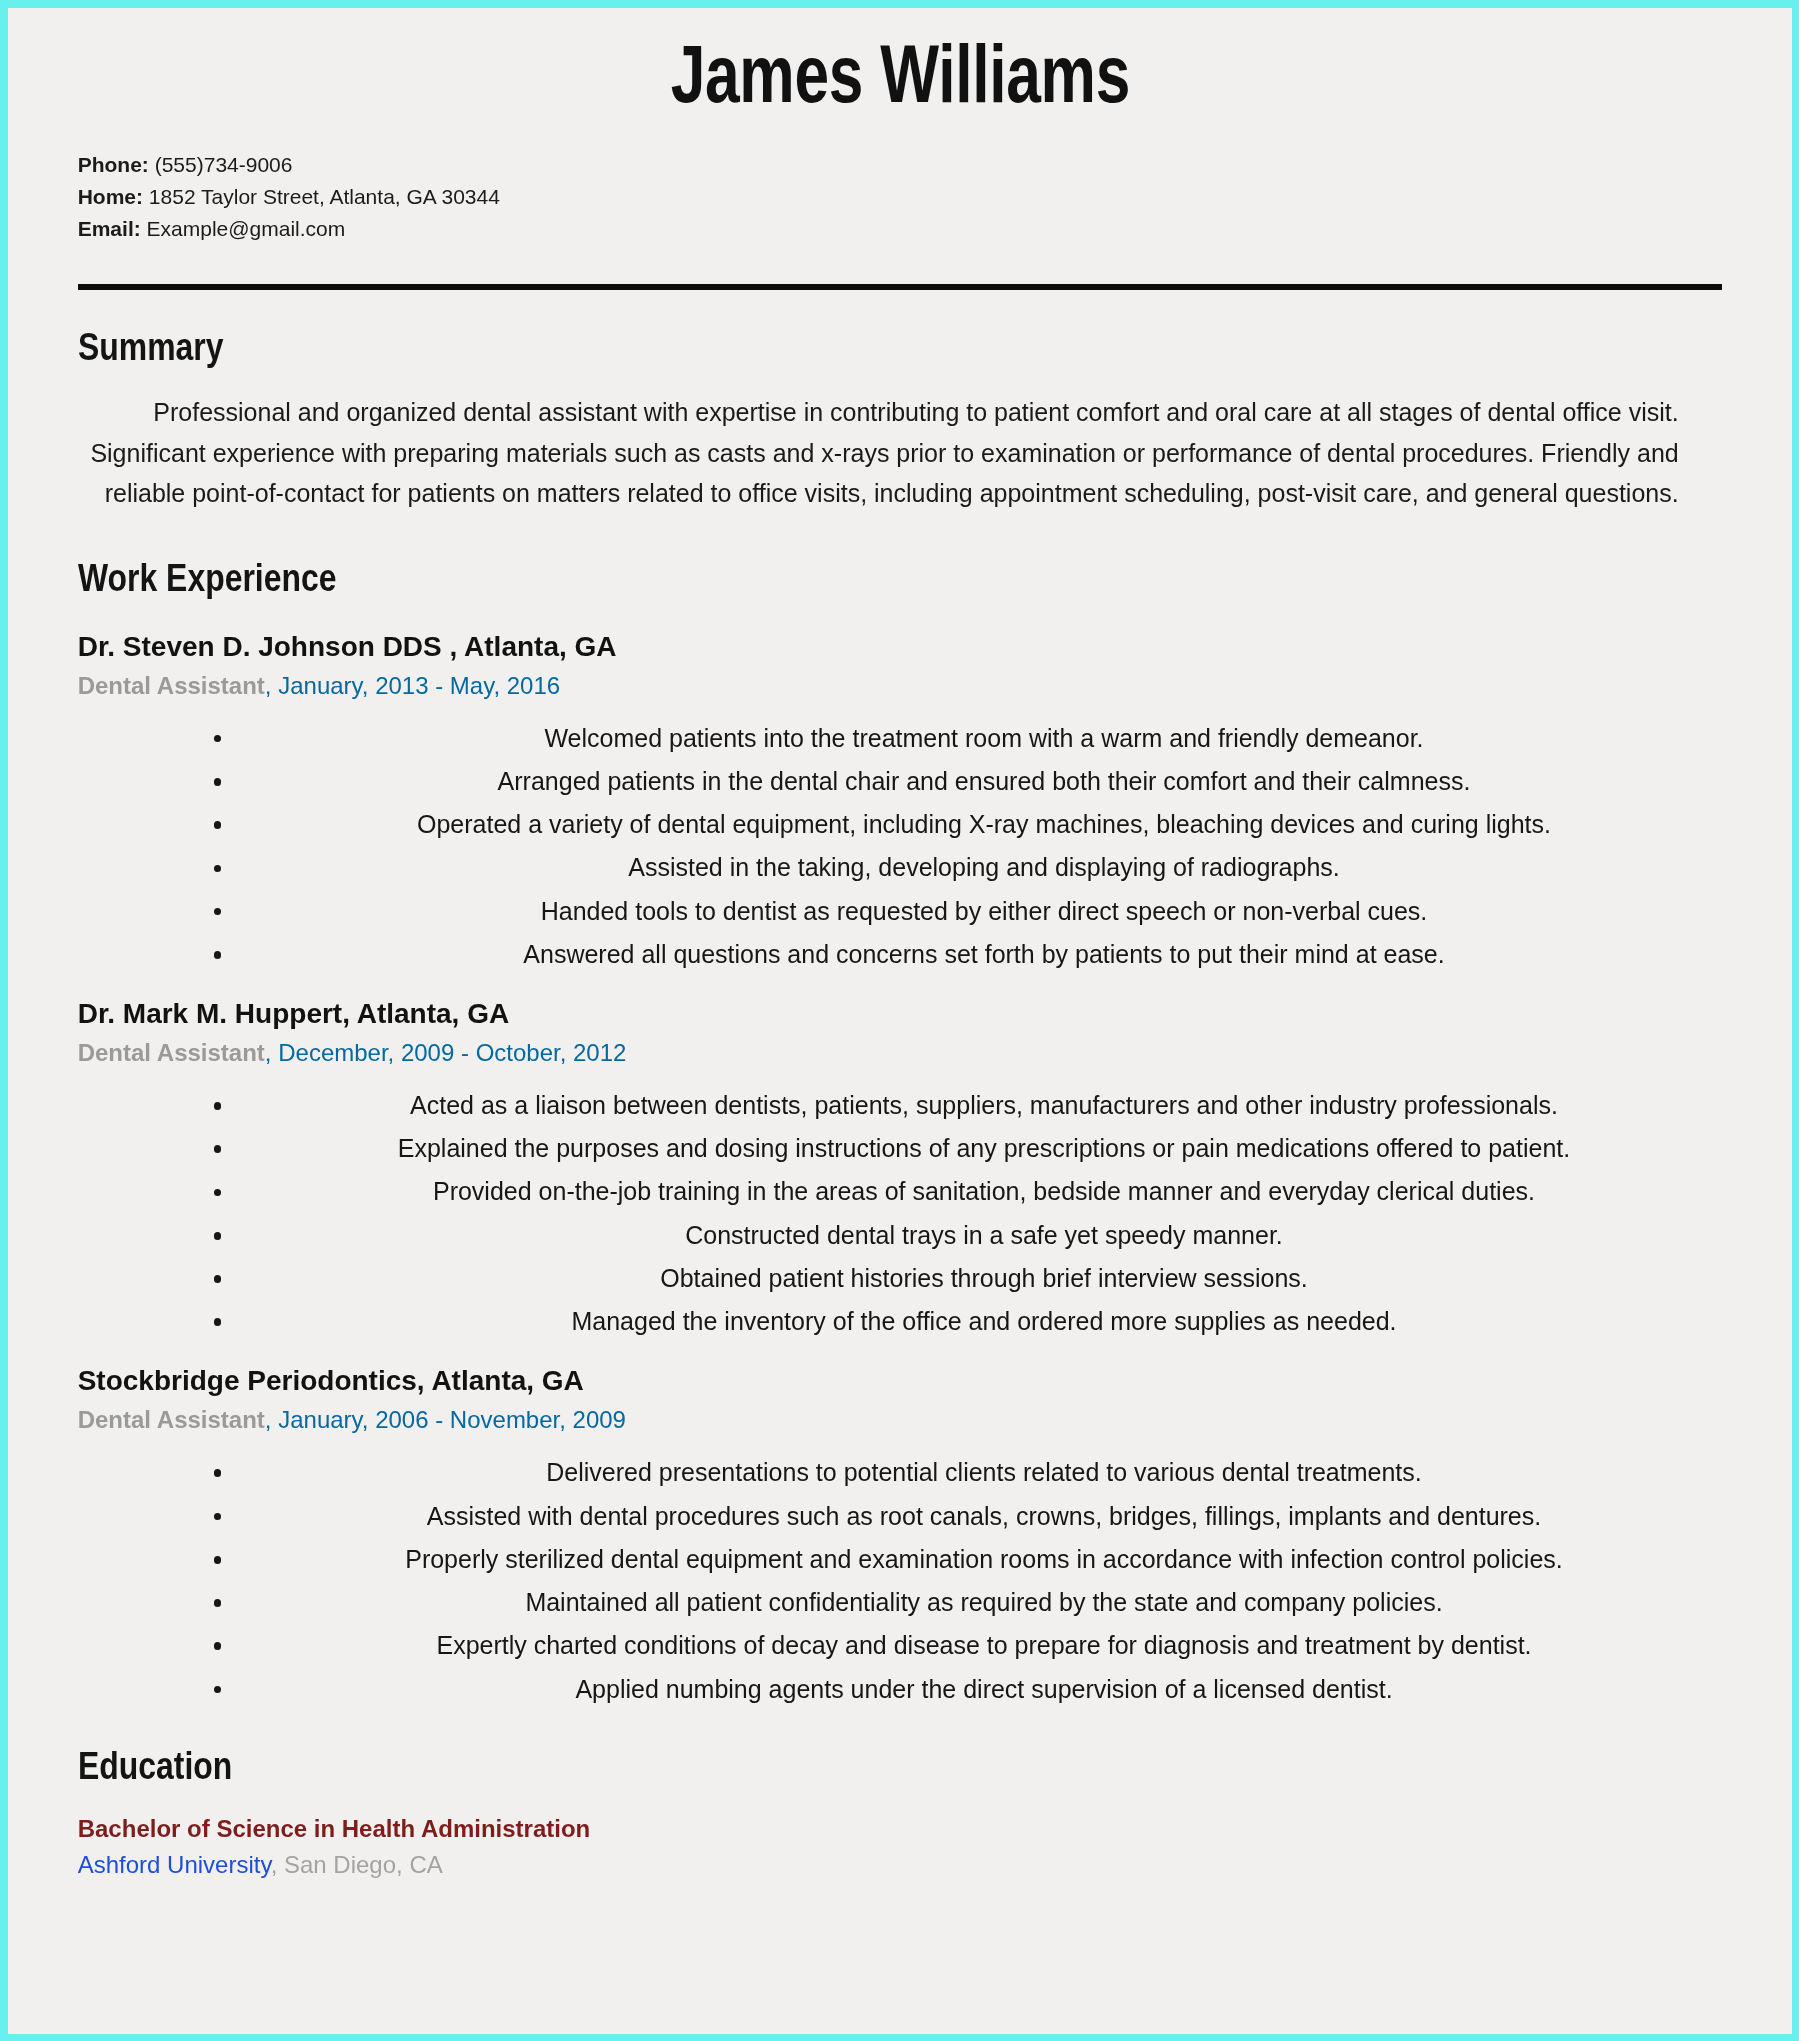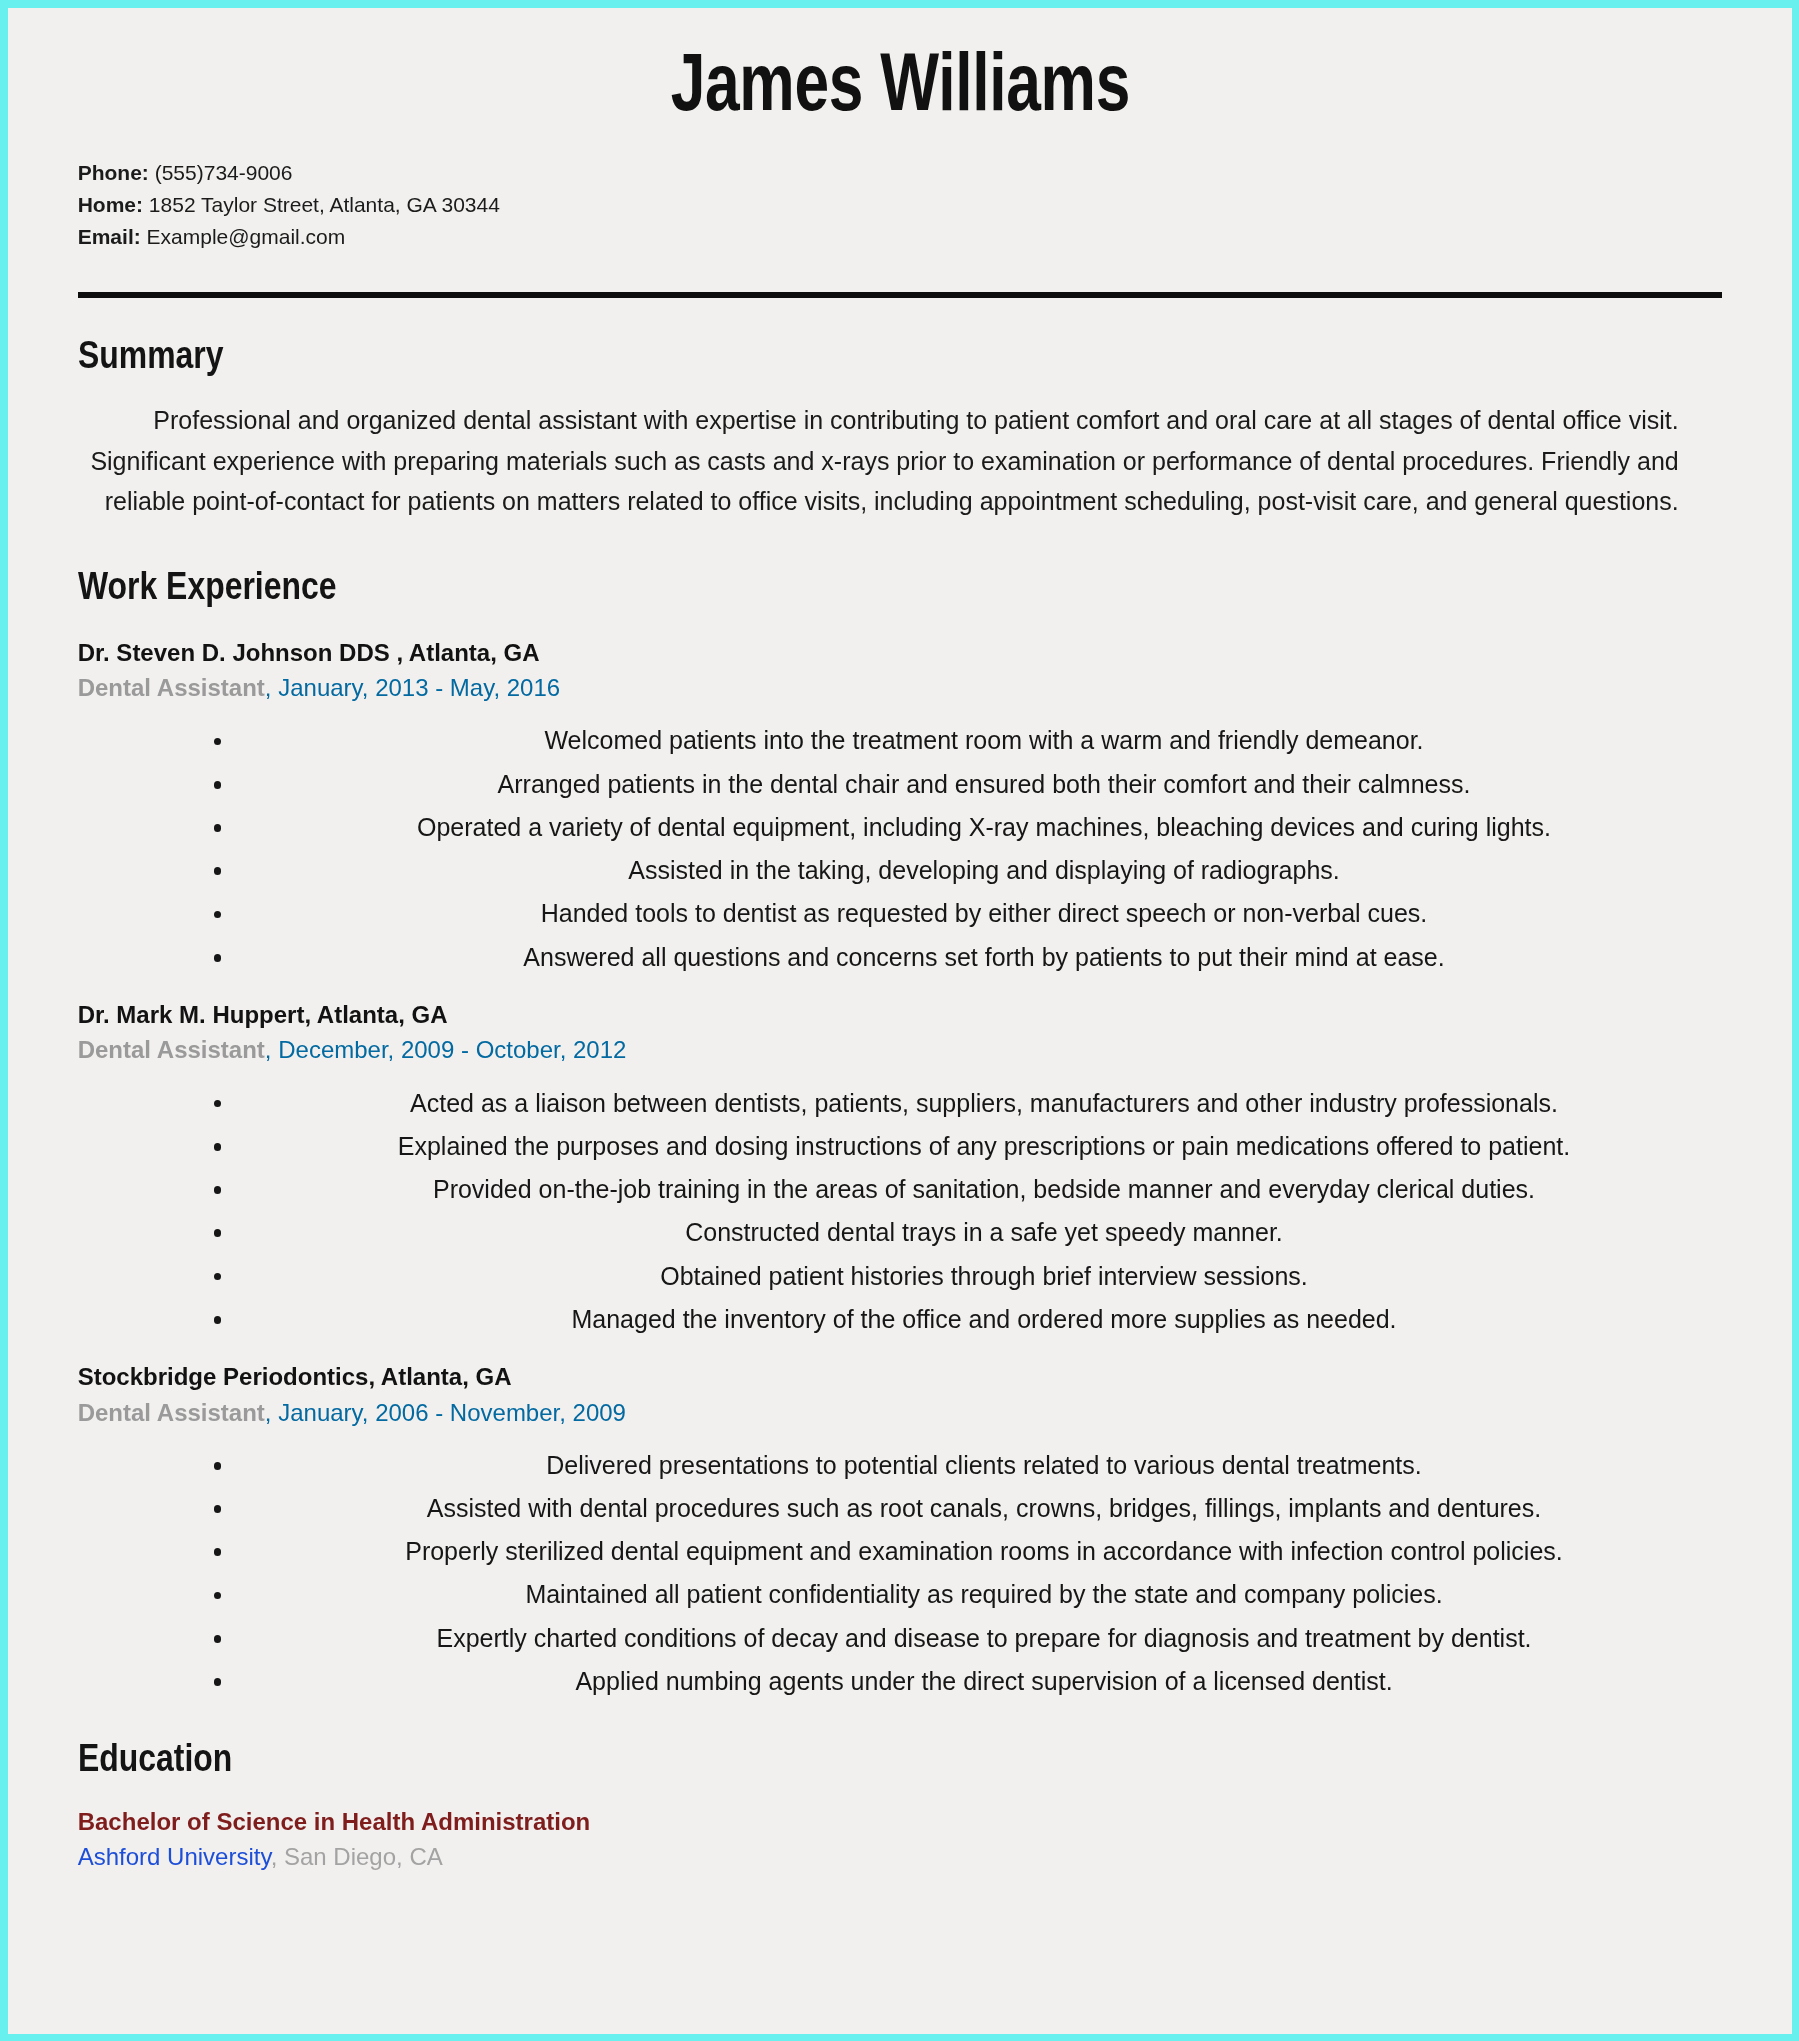--- a/index.html
+++ b/index.html
@@ -41,21 +41,21 @@
     bottom: 12.8px;
     border: 1.7px solid #8fd3d0;
     pointer-events: none;
   }
 
   .sheet {
     position: relative;
     width: 100%;
     height: 100%;
     background: #f1f0ee;       
-    padding: 8px 70px;
+    padding: 0 70px;
     overflow: hidden;
   }
 
   
   .resume-name {
     text-align: center;
     font-weight: 700;
     font-size: 82px;
     line-height: 1.12;
     letter-spacing: -0.4px;
@@ -102,21 +102,21 @@
     margin: 24px 0 0 0;
     max-width: 1601px;
     text-align: right;
   }
 
   
   .job { margin-top: 29px; }
   .job:first-of-type { margin-top: 27px; }
   .job-employer {
     font-weight: 700;
-    font-size: 24px;
+    font-size: 28px;
     line-height: 1.3;
     color: #121212;
   }
   .job-meta {
     font-size: 24px;
     line-height: 1.42;
     color: #9a9a9a;
     margin-top: 3.4px;
   }
   .job-meta .role { font-weight: 700; color: #9a9a9a; }

